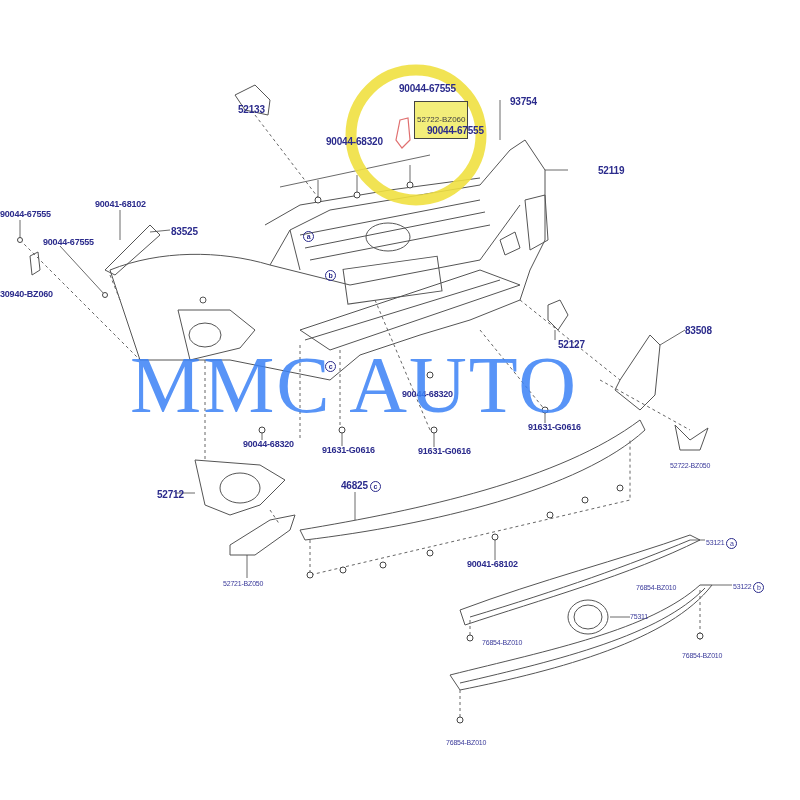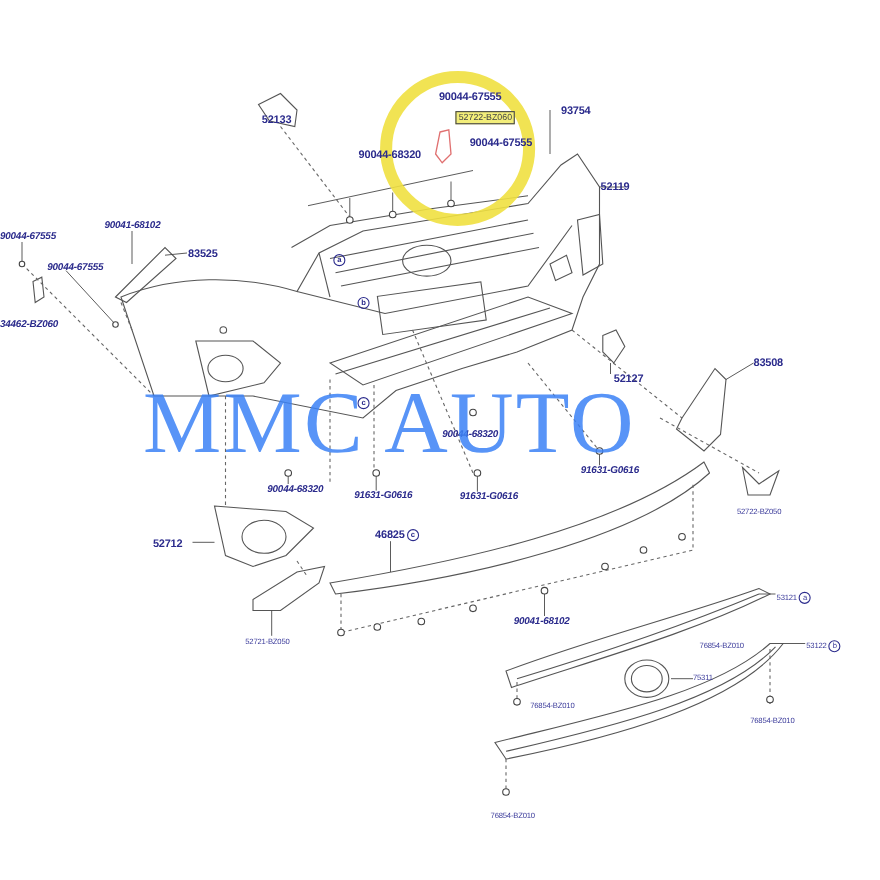--- a/index.html
+++ b/index.html
@@ -1,21 +1,21 @@
 <!DOCTYPE html>
 <html><head>
 <meta charset="utf-8">
 <style>
   html, body { margin:0; padding:0; background:#ffffff; }
   body { width:800px; height:800px; position:relative; overflow:hidden; font-family:"Liberation Sans", sans-serif; }
   #stage { position:absolute; left:0; top:0; width:800px; height:561px; }
   .lbl { position:absolute; color:#2b2b8c; font-size:10px; font-weight:bold; white-space:nowrap; letter-spacing:-0.2px; line-height:1; }
   .lbl.small { font-size:7px; font-weight:normal; color:#3a3a9a; }
-  .lbl.mid { font-size:9px;font-style:italic; }
-  .hl { position:absolute; background:#f3ee7a; border:1px solid #444; color:#444; font-size:8px; padding:1px 2px; white-space:nowrap; line-height:1; }
+  .lbl.mid { font-size:9px; }
+  .hl { position:absolute; background:#f3ee7a; border:1px solid #444; color:#444; font-size:8px; padding:14px 2px; white-space:nowrap; line-height:1; }
   .circ { display:inline-block; width:9px; height:9px; border:1px solid #2b2b8c; border-radius:50%; font-size:7px; text-align:center; line-height:9px; margin-left:2px; vertical-align:middle; }
   .watermark { position:absolute; left:130px; top:345px; font-family:"Liberation Serif", serif; font-size:80px; color:#3b82f6; opacity:0.85; white-space:nowrap; letter-spacing:2px; line-height:1; pointer-events:none; }
   svg { position:absolute; left:0; top:0; }
 </style>
 </head>
 <body>
 
 <div id="stage">
   <svg width="800" height="800" viewBox="0 0 800 800">
     <g fill="none" stroke="#555" stroke-width="1">
@@ -142,36 +142,36 @@
 
     <circle cx="416" cy="135" r="65" fill="none" stroke="#f0e040" stroke-width="11" opacity="0.9"></circle>
   </svg>
 
   <span class="lbl" style="left:399px;top:84px">90044-67555</span>
   <span class="hl" style="left:414px;top:101px">52722-BZ060</span>
   <span class="lbl" style="left:510px;top:97px">93754</span>
   <span class="lbl" style="left:238px;top:105px">52133</span>
   <span class="lbl" style="left:326px;top:137px">90044-68320</span>
   <span class="lbl" style="left:427px;top:126px">90044-67555</span>
-  <span class="lbl" style="left:546px;top:166px">52119</span>
+  <span class="lbl" style="left:598px;top:166px">52119</span>
   <span class="lbl mid" style="left:0px;top:210px">90044-67555</span>
   <span class="lbl mid" style="left:95px;top:200px">90041-68102</span>
   <span class="lbl" style="left:171px;top:227px">83525</span>
   <span class="lbl mid" style="left:43px;top:238px">90044-67555</span>
-  <span class="lbl mid" style="left:0px;top:290px">34462-BZ060</span>
+  <span class="lbl mid" style="left:0px;top:290px">30940-BZ060</span>
   <span class="lbl" style="left:685px;top:326px">83508</span>
   <span class="lbl" style="left:558px;top:340px">52127</span>
   <span class="lbl mid" style="left:402px;top:390px">90044-68320</span>
   <span class="lbl mid" style="left:528px;top:423px">91631-G0616</span>
   <span class="lbl mid" style="left:243px;top:440px">90044-68320</span>
   <span class="lbl mid" style="left:322px;top:446px">91631-G0616</span>
   <span class="lbl mid" style="left:418px;top:447px">91631-G0616</span>
   <span class="lbl small" style="left:670px;top:462px">52722-BZ050</span>
   <span class="lbl" style="left:341px;top:481px"><span>46825</span><span class="circ">c</span></span>
-  <span class="lbl" style="left:139px;top:490px">52712</span>
+  <span class="lbl" style="left:157px;top:490px">52712</span>
   <span class="lbl mid" style="left:467px;top:560px">90041-68102</span>
   <span class="lbl small" style="left:706px;top:538px"><span>53121</span><span class="circ">a</span></span>
   <span class="lbl small" style="left:636px;top:584px">76854-BZ010</span>
   <span class="lbl small" style="left:733px;top:582px"><span>53122</span><span class="circ">b</span></span>
   <span class="lbl small" style="left:223px;top:580px">52721-BZ050</span>
   <span class="lbl small" style="left:630px;top:613px">75311</span>
   <span class="lbl small" style="left:482px;top:639px">76854-BZ010</span>
   <span class="lbl small" style="left:682px;top:652px">76854-BZ010</span>
   <span class="lbl small" style="left:446px;top:739px">76854-BZ010</span>
 

